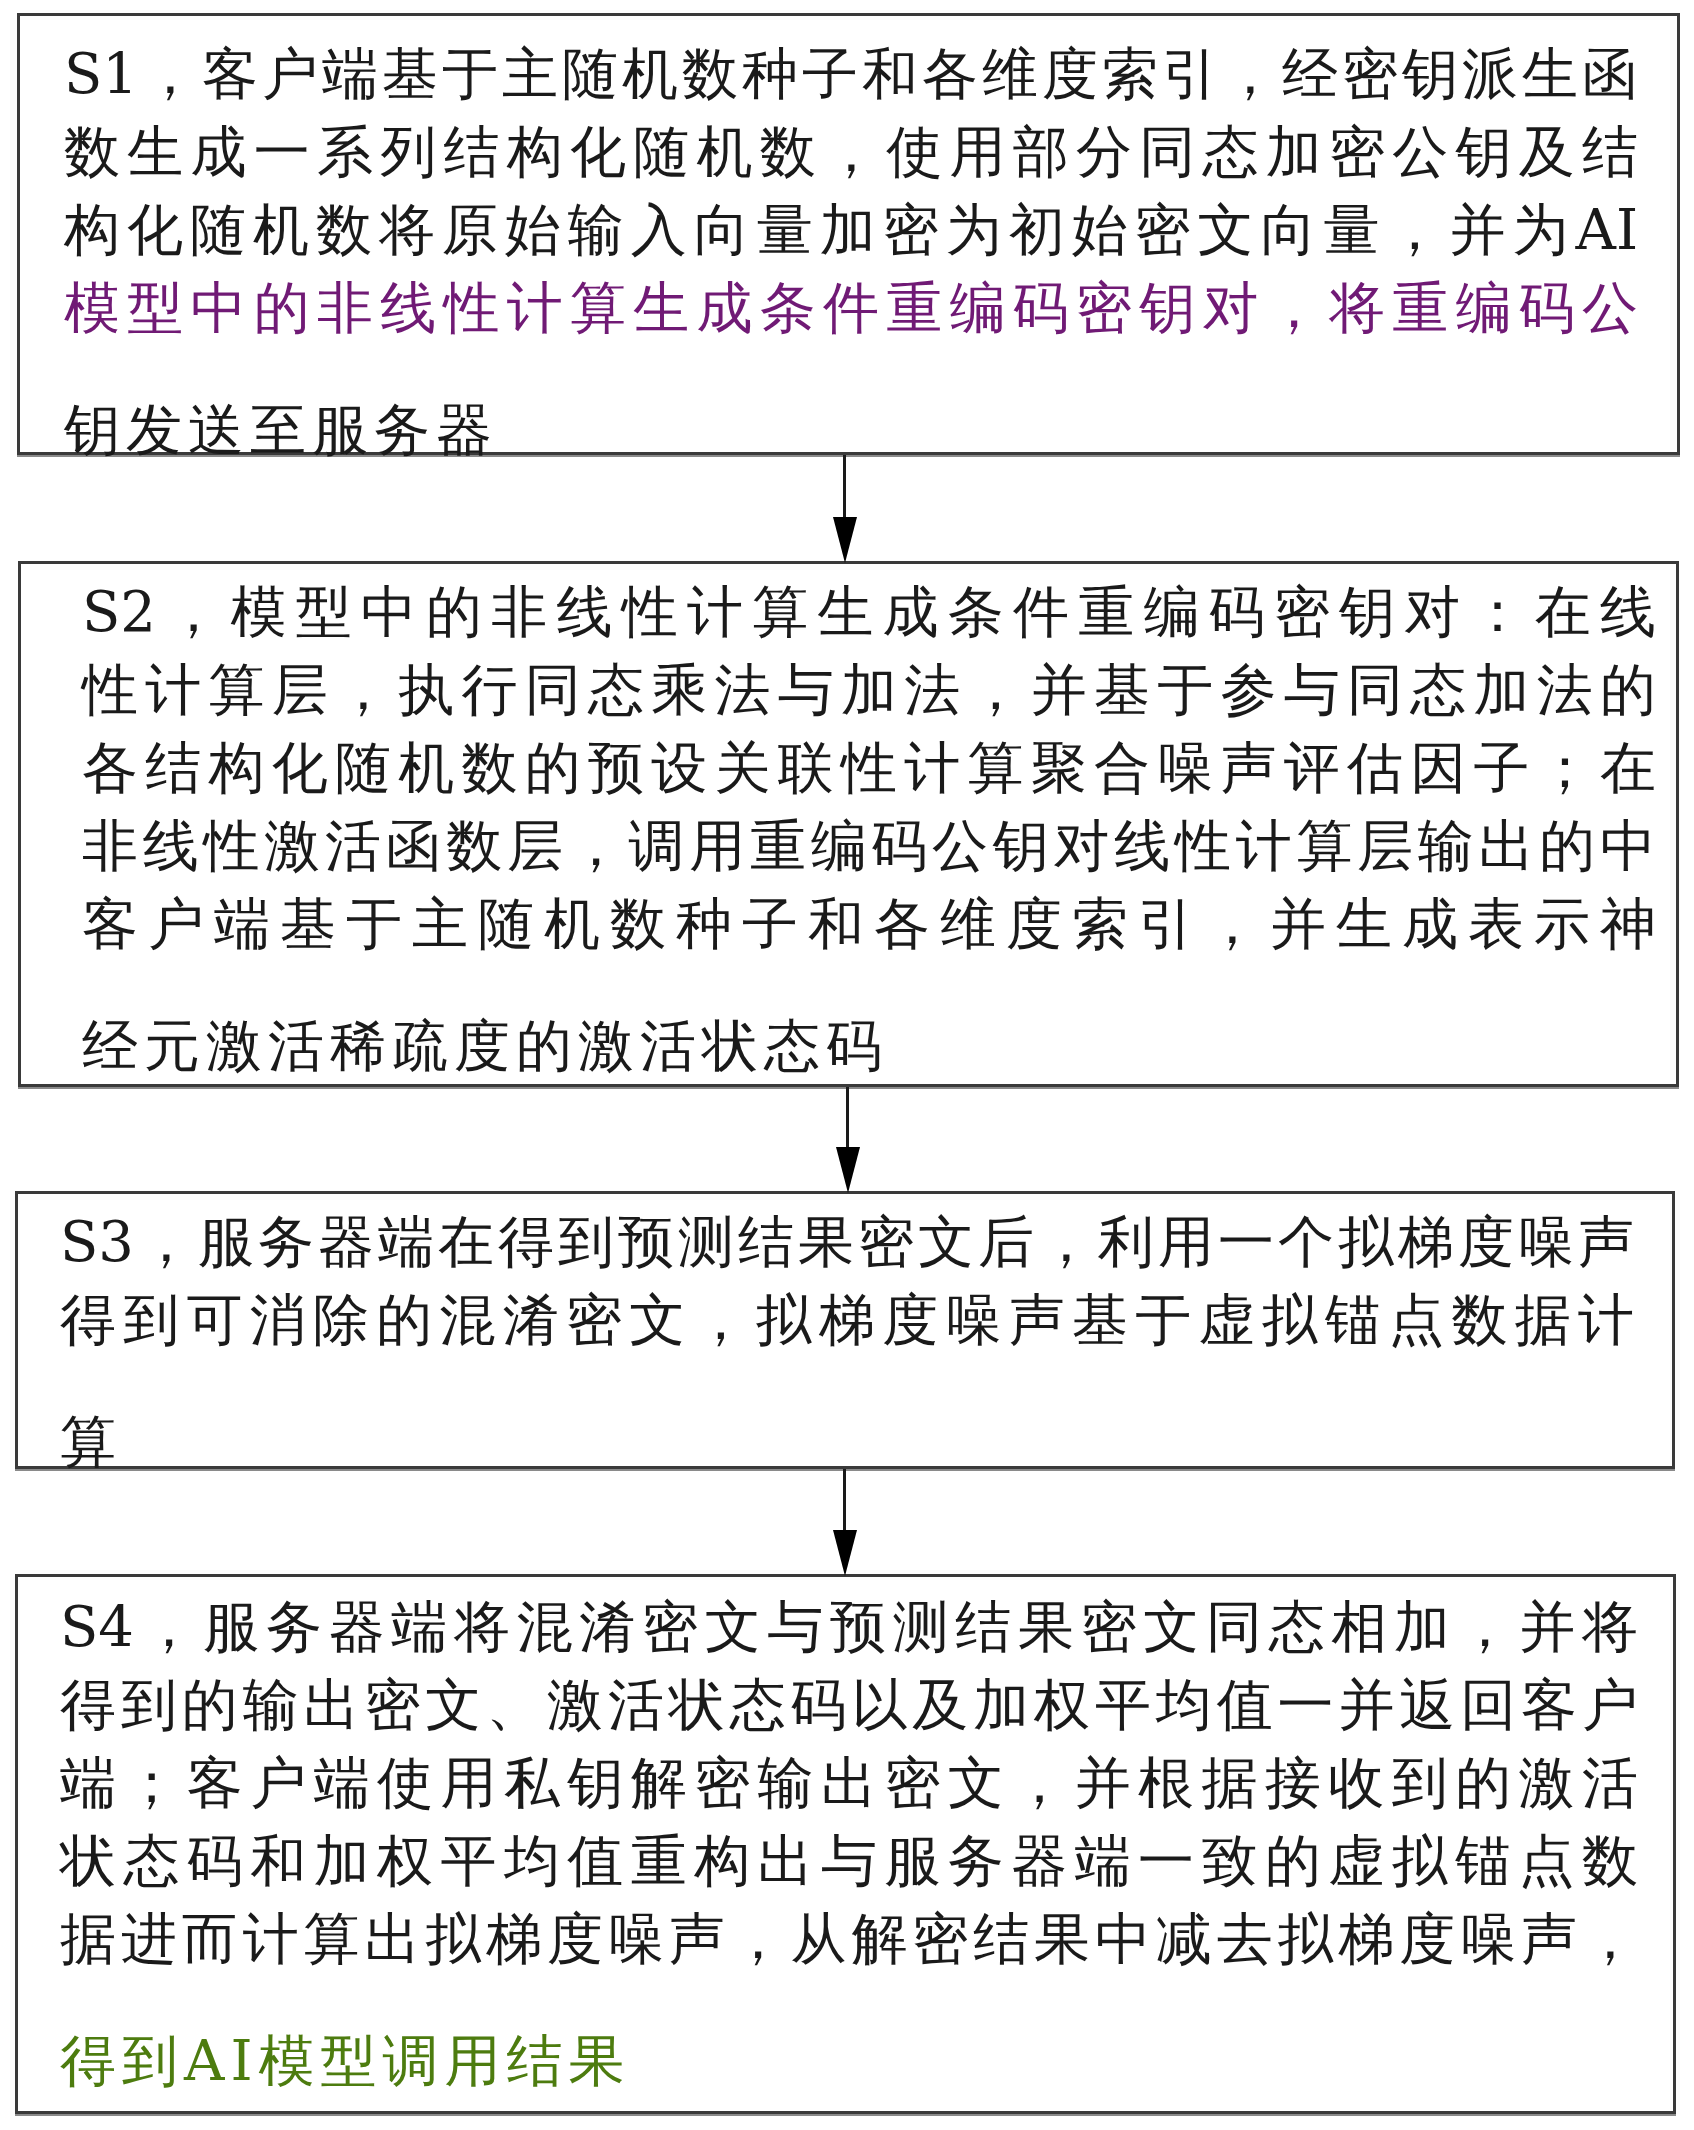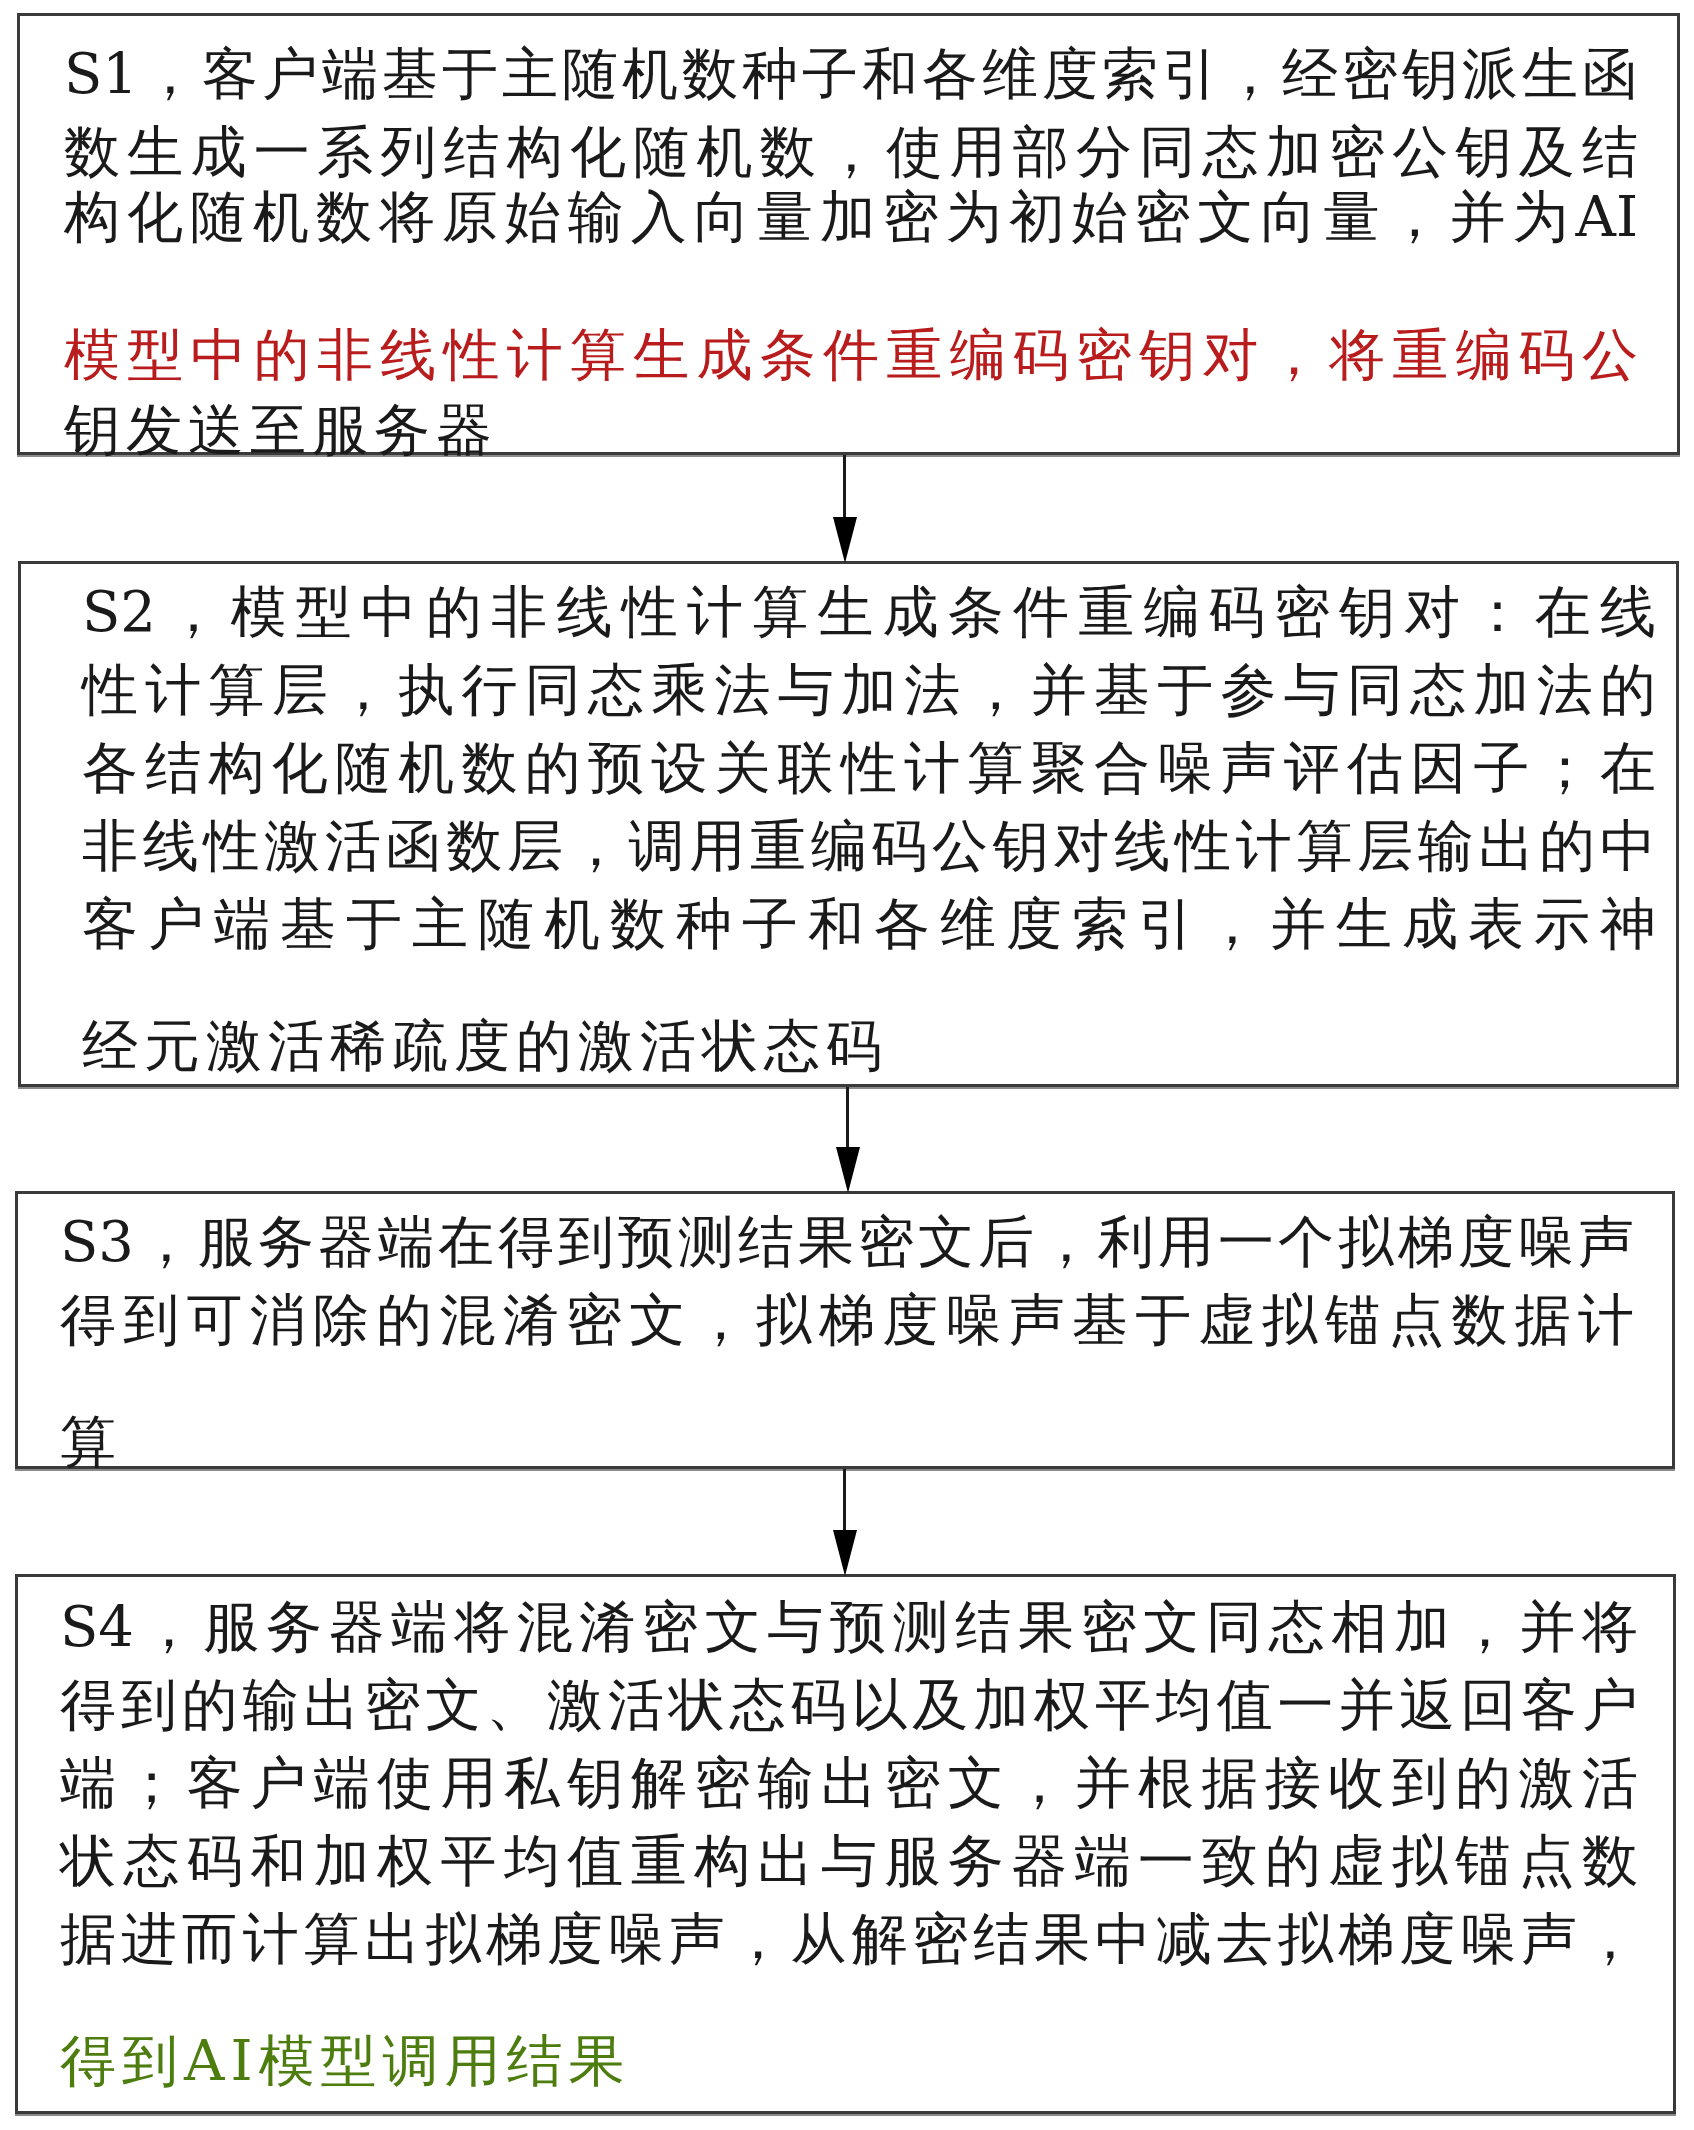--- a/index.html
+++ b/index.html
@@ -64,22 +64,22 @@
 
 <div id="flowchart">
   <div class="step-box" style="left: 17px; top: 13px; width: 1663px; height: 442px; border-color: rgb(58, 58, 58);"></div>
   <div class="step-box" style="left: 18px; top: 561px; width: 1661px; height: 526px; border-color: rgb(58, 58, 58);"></div>
   <div class="step-box" style="left: 15px; top: 1191px; width: 1660px; height: 278px; border-color: rgb(58, 58, 58);"></div>
   <div class="step-box" style="left: 15px; top: 1574px; width: 1661px; height: 540px; border-color: rgb(58, 58, 58);"></div>
 
   <div class="step-text">
     <div class="step-line" style="left: 64px; top: 44px; color: rgb(26, 26, 26); width: 1574px;">S1，客户端基于主随机数种子和各维度索引，经密钥派生函</div>
     <div class="step-line" style="left: 64px; top: 122px; color: rgb(26, 26, 26); width: 1574px;">数生成一系列结构化随机数，使用部分同态加密公钥及结</div>
-    <div class="step-line" style="left: 64px; top: 187px; color: rgb(26, 26, 26); width: 1574px;">构化随机数将原始输入向量加密为初始密文向量，并为AI</div>
-    <div class="step-line" style="left: 64px; top: 278px; color: #b91c1c; width: 1574px; margin-top: 47px;">模型中的非线性计算生成条件重编码密钥对，将重编码公</div>
+    <div class="step-line" style="left: 64px; top: 200px; color: rgb(26, 26, 26); width: 1574px;">构化随机数将原始输入向量加密为初始密文向量，并为AI</div>
+    <div class="step-line" style="left: 64px; top: 278px; color: #701a75; width: 1574px;">模型中的非线性计算生成条件重编码密钥对，将重编码公</div>
     <div class="step-line last" style="left: 64px; top: 356px; color: rgb(26, 26, 26);">钥发送至服务器</div>
   </div>
 
   <div class="step-text">
     <div class="step-line" style="left: 82px; top: 582px; color: rgb(26, 26, 26); width: 1574px;">S2，模型中的非线性计算生成条件重编码密钥对：在线</div>
     <div class="step-line" style="left: 82px; top: 660px; color: rgb(26, 26, 26); width: 1574px;">性计算层，执行同态乘法与加法，并基于参与同态加法的</div>
     <div class="step-line" style="left: 82px; top: 738px; color: rgb(26, 26, 26); width: 1574px;">各结构化随机数的预设关联性计算聚合噪声评估因子；在</div>
     <div class="step-line" style="left: 82px; top: 816px; color: rgb(26, 26, 26); width: 1574px; font-family: Liberation Serif, serif;">非线性激活函数层，调用重编码公钥对线性计算层输出的中</div>
     <div class="step-line" style="left: 82px; top: 894px; color: rgb(26, 26, 26); width: 1574px;">客户端基于主随机数种子和各维度索引，并生成表示神</div>
     <div class="step-line last" style="left: 82px; top: 972px; color: rgb(26, 26, 26);">经元激活稀疏度的激活状态码</div>

